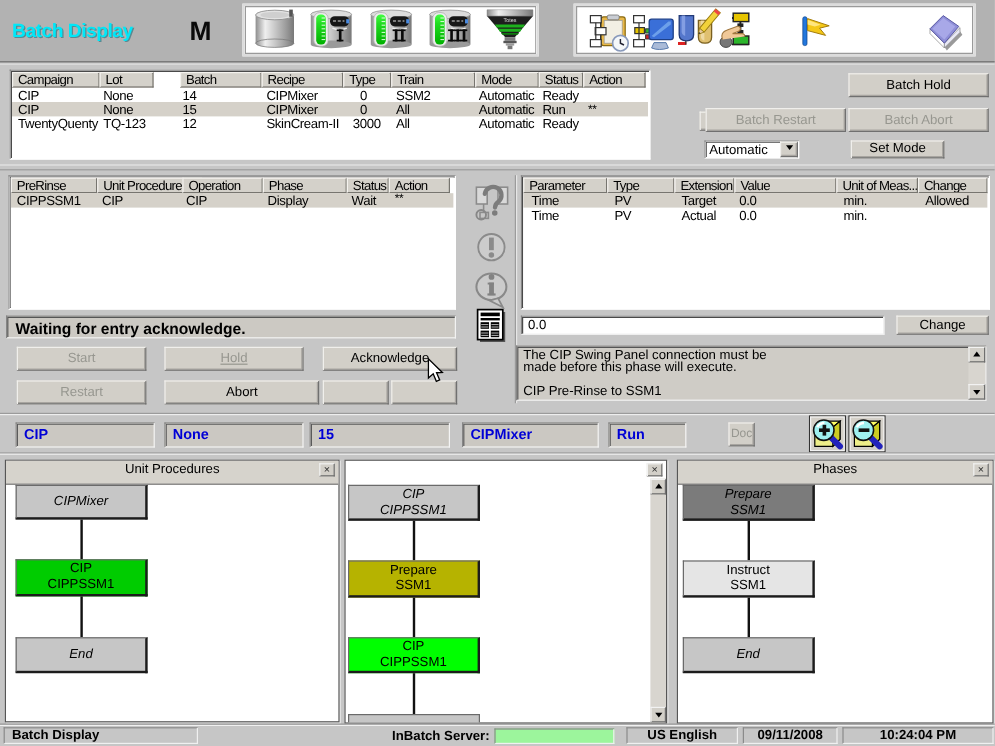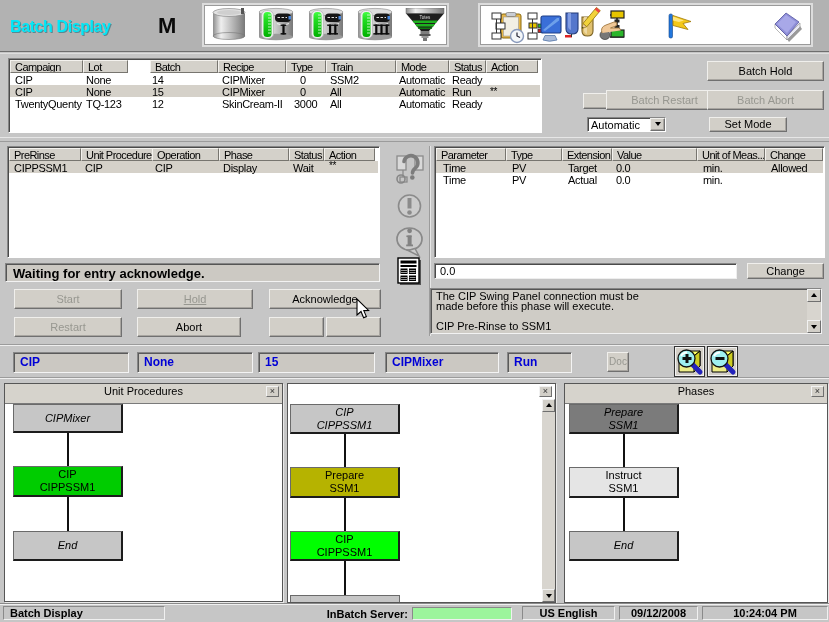--- a/index.html
+++ b/index.html
@@ -216,21 +216,21 @@
     <div class="cell" style="left:142px;top:38px;">12</div>
     <div class="cell" style="left:212px;top:38px;">SkinCream-II</div>
     <div class="cell" style="left:284px;top:38px;">3000</div>
     <div class="cell" style="left:320px;top:38px;">All</div>
     <div class="cell" style="left:389px;top:38px;">Automatic</div>
     <div class="cell" style="left:442px;top:38px;">Ready</div>
 </div>
 
 <div class="abs btn dis" style="left:583px;top:61px;width:117px;height:16px;line-height:18px;margin-top:32px;">Batch Start</div>
 <div class="abs btn" style="left:707px;top:61px;width:117px;height:20px;line-height:18px;">Batch Hold</div>
-<div class="abs btn dis" style="left:606px;top:90px;width:117px;height:20px;line-height:18px;">Batch Restart</div>
+<div class="abs btn dis" style="left:588px;top:90px;width:117px;height:20px;line-height:18px;">Batch Restart</div>
 <div class="abs btn dis" style="left:707px;top:90px;width:117px;height:20px;line-height:18px;">Batch Abort</div>
 
 <div class="abs" style="left:587px;top:117px;width:79px;height:15px;background:#fff;border:1px solid;border-color:#868686 #fff #fff #868686;box-shadow:inset 1px 1px 0 0 #4a4a4a;"></div>
 <div class="abs" style="left:591px;top:119px;font-size:11px;">Automatic</div>
 <div class="abs btn" style="left:650px;top:118px;width:15px;height:13px;"><span style="display:inline-block;width:0;height:0;border-left:3px solid transparent;border-right:3px solid transparent;border-top:4px solid #000;vertical-align:3px;"></span></div>
 <div class="abs btn" style="left:709px;top:117px;width:78px;height:15px;line-height:13px;">Set Mode</div>
 
 <div class="abs" style="left:0;top:137px;width:829px;height:1px;background:#e6e6e6;"></div>
 <div class="abs" style="left:0;top:141px;width:829px;height:1px;background:#9b9b9b;"></div>
 
@@ -299,21 +299,21 @@
 </div>
 
 <div class="abs" style="left:5px;top:263px;width:375px;height:19px;background:#ccc9c3;border:1px solid;border-color:#858585 #f2f2f2 #f2f2f2 #858585;box-shadow:inset 1px 1px 0 0 #555;">
   <div style="font-size:13px;font-weight:bold;padding:2px 0 0 7px;">Waiting for entry acknowledge.</div>
 </div>
 
 <div class="abs btn dis" style="left:14px;top:289px;width:108px;height:20px;line-height:18px;">Start</div>
 <div class="abs btn dis" style="left:137px;top:289px;width:116px;height:20px;line-height:18px;text-decoration:underline;">Hold</div>
 <div class="abs btn" style="left:269px;top:289px;width:112px;height:20px;line-height:18px;">Acknowledge</div>
 <div class="abs btn dis" style="left:14px;top:317px;width:108px;height:20px;line-height:18px;">Restart</div>
-<div class="abs btn" style="left:137px;top:317px;width:104px;height:20px;line-height:18px;">Abort</div>
+<div class="abs btn" style="left:137px;top:317px;width:129px;height:20px;line-height:18px;">Abort</div>
 <div class="abs btn" style="left:269px;top:317px;width:55px;height:20px;"></div>
 <div class="abs btn" style="left:326px;top:317px;width:55px;height:20px;"></div>
 
 <svg class="abs" style="left:356px;top:298px;" width="16" height="22" viewBox="0 0 16 22">
     <path d="M1,1 L1,17 L5,13.5 L7.6,19.8 L10.4,18.6 L7.8,12.6 L12.6,12.4 Z" fill="#fff" stroke="#000" stroke-width="1.1"></path>
   </svg>
 
 <div class="abs" style="left:429px;top:146px;width:1px;height:190px;background:#9b9b9b;"></div>
 <div class="abs" style="left:430px;top:146px;width:1px;height:190px;background:#e6e6e6;"></div>
 
@@ -423,14 +423,14 @@
 <div class="conn" style="left:623px;top:498px;height:33px;"></div>
 <div class="node" style="left:569px;top:531px;height:30px;background:#c6c6c6;font-style:italic;">End</div>
 
 <div class="abs" style="left:0;top:603px;width:829px;height:1px;background:#8a8a8a;"></div>
 <div class="abs" style="left:0;top:604px;width:829px;height:1px;background:#f0f0f0;"></div>
 <div class="abs" style="left:0;top:605px;width:829px;height:17px;background:#c6c6c6;"></div>
 <div class="statpnl" style="left:3px;width:162px;padding-left:6px;text-align:left;">Batch Display</div>
 <div class="abs" style="left:300px;top:608px;width:108px;text-align:right;font-size:11px;font-weight:bold;">InBatch Server:</div>
 <div class="abs" style="left:412px;top:607px;width:100px;height:13px;background:#9cf59c;border:1px solid;border-color:#8a8a8a #f0f0f0 #f0f0f0 #8a8a8a;"></div>
 <div class="statpnl" style="left:522px;width:93px;text-align:center;">US English</div>
-<div class="statpnl" style="left:619px;width:79px;text-align:center;">09/12/2008</div>
+<div class="statpnl" style="left:619px;width:79px;text-align:center;">09/11/2008</div>
 <div class="statpnl" style="left:702px;width:126px;text-align:center;">10:24:04 PM</div>
 
 </body></html>

